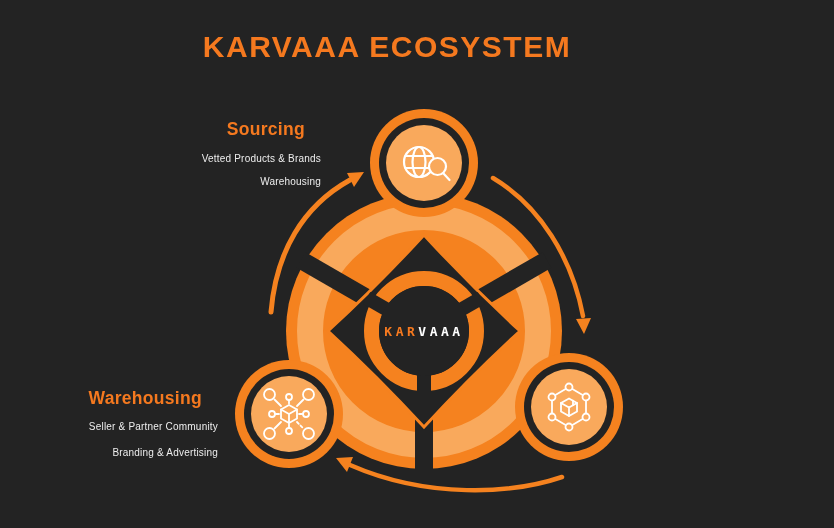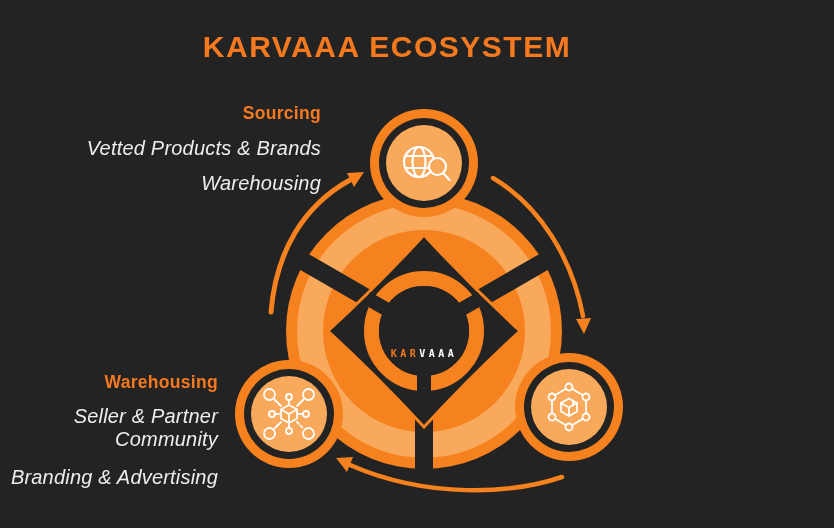--- a/index.html
+++ b/index.html
@@ -8,41 +8,40 @@
     background:#232323;
     font-family:"Liberation Sans","DejaVu Sans",sans-serif;
   }
   .abs{position:absolute;}
   #page-title{
     top:30px;left:0;width:774px;text-align:center;
     color:#F5791F;font-size:30px;font-weight:800;letter-spacing:1.5px;
   }
   .label-block{position:absolute;}
   .label-block .node-title{
-    color:#F5791F;font-size:17.5px;font-weight:700;letter-spacing:.3px;margin:0;
+    color:#F5791F;font-size:17.5px;font-weight:700;letter-spacing:.3px;margin:16px;
   }
   .label-block .node-line{
-    color:#EDEDED;font-size:20px;letter-spacing:.2px;margin:0;font-style:italic;
+    color:#EDEDED;font-size:10px;letter-spacing:.2px;margin:0;
   }
   .align-right{text-align:right;}
   .align-left{text-align:left;}
   #sourcing-block{top:103px;right:513px;}
   #sourcing-block .node-title{margin-bottom:13px;}
   #sourcing-block .node-line{margin-bottom:12px;}
   #distribution-block{top:372px;right:616px;}
   #distribution-block .node-title{margin-bottom:12px;}
   #distribution-block .node-line{margin-bottom:15px;}
   #supply-block{top:380px;left:642px;}
   #supply-block .node-title{margin-bottom:12px;}
   #diagram-svg{top:0;left:0;}
   #karvaaa-logo{
     top:324px;left:344px;width:160px;text-align:center;
-    font-size:10px;letter-spacing:3.5px;font-weight:600;color:#FFFFFF;
+    font-size:13px;letter-spacing:3.5px;font-weight:600;color:#FFFFFF;
     font-family:"DejaVu Sans Mono","Liberation Mono",monospace;
-    margin-top:24px;
   }
   #karvaaa-logo .logo-orange{color:#F5791F;}
 </style>
 </head>
 <body>
 
 <div id="page-title" class="abs">KARVAAA ECOSYSTEM</div>
 
 <svg id="diagram-svg" class="abs" width="834" height="528" viewBox="0 0 834 528">
 

